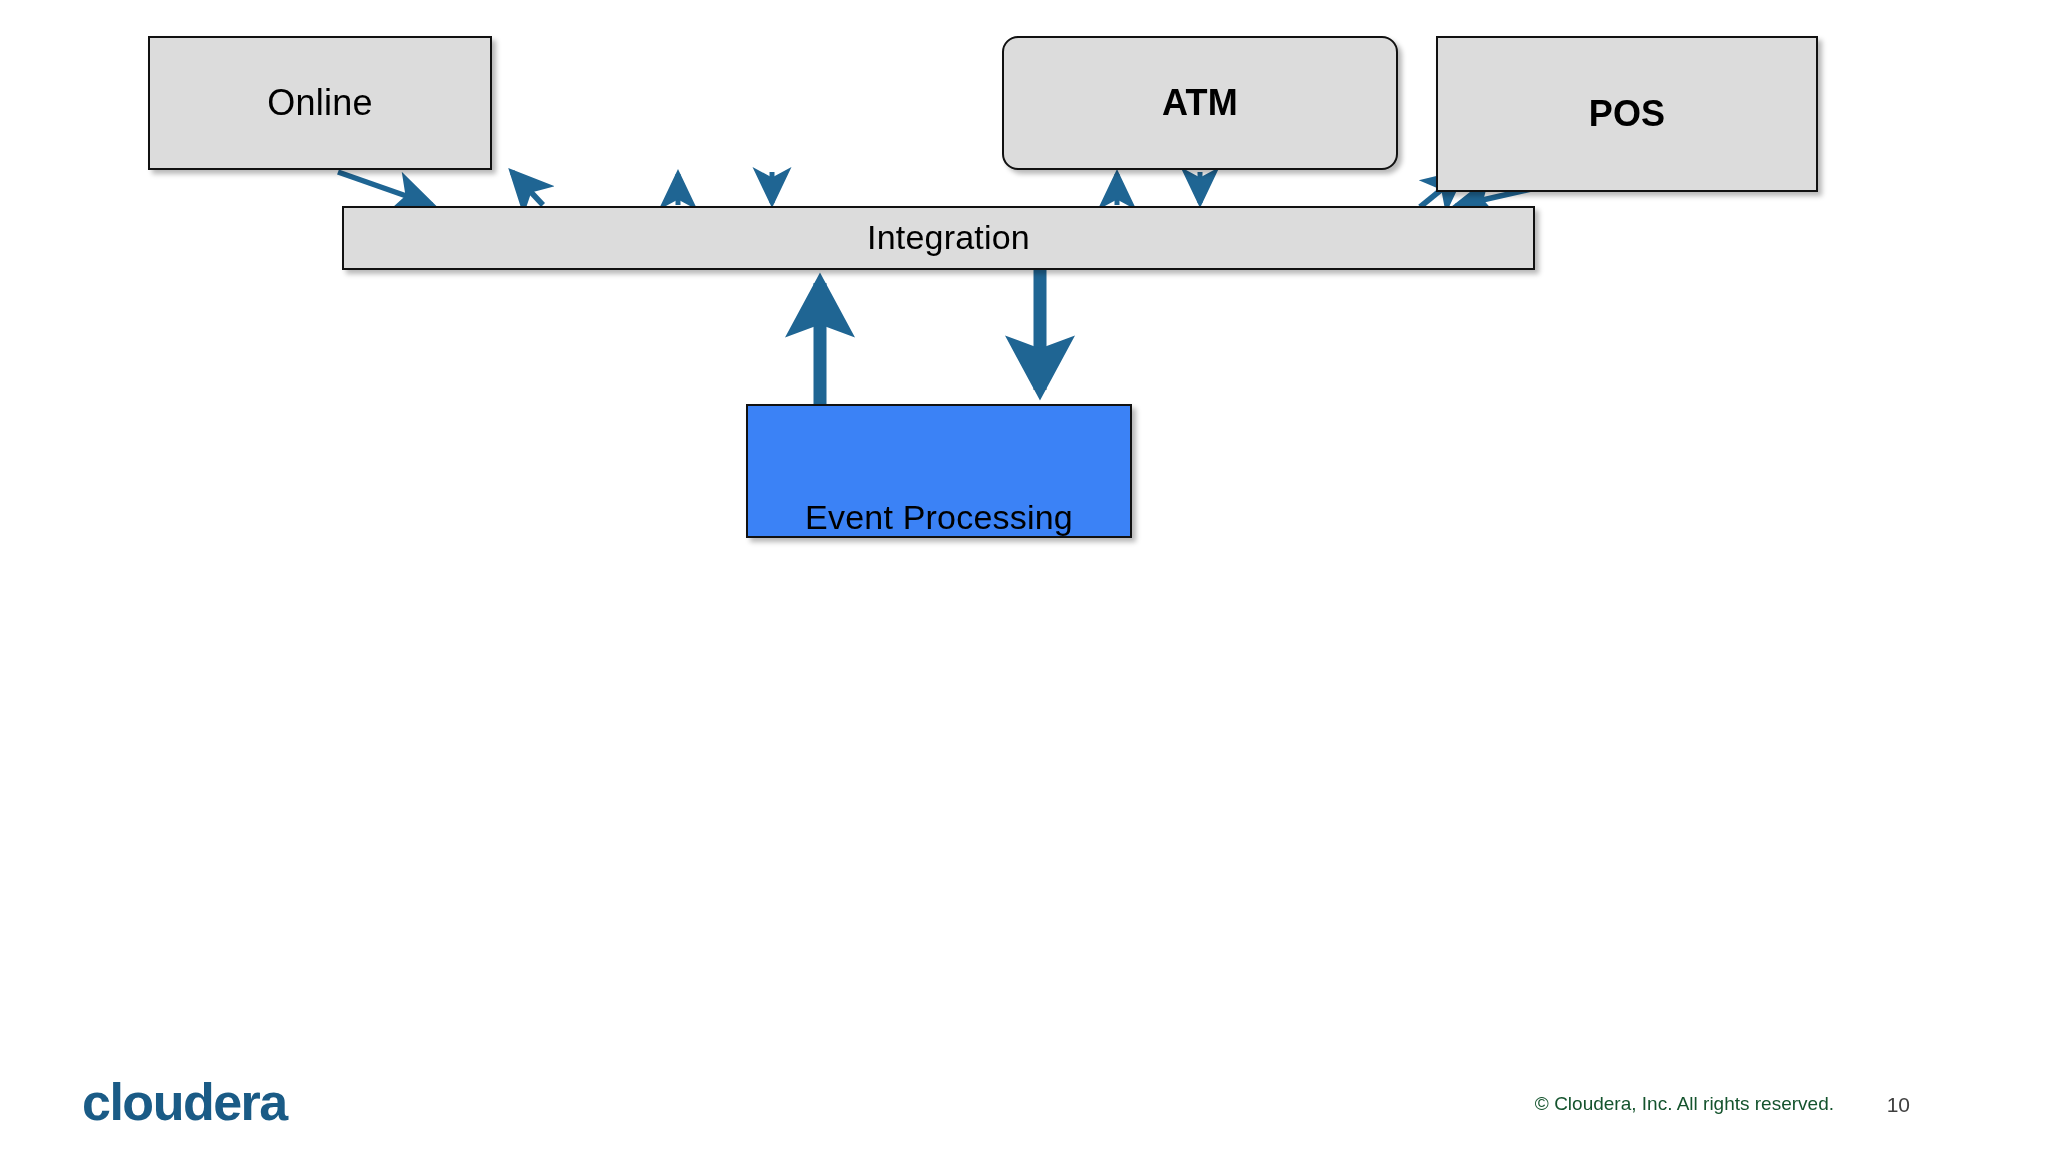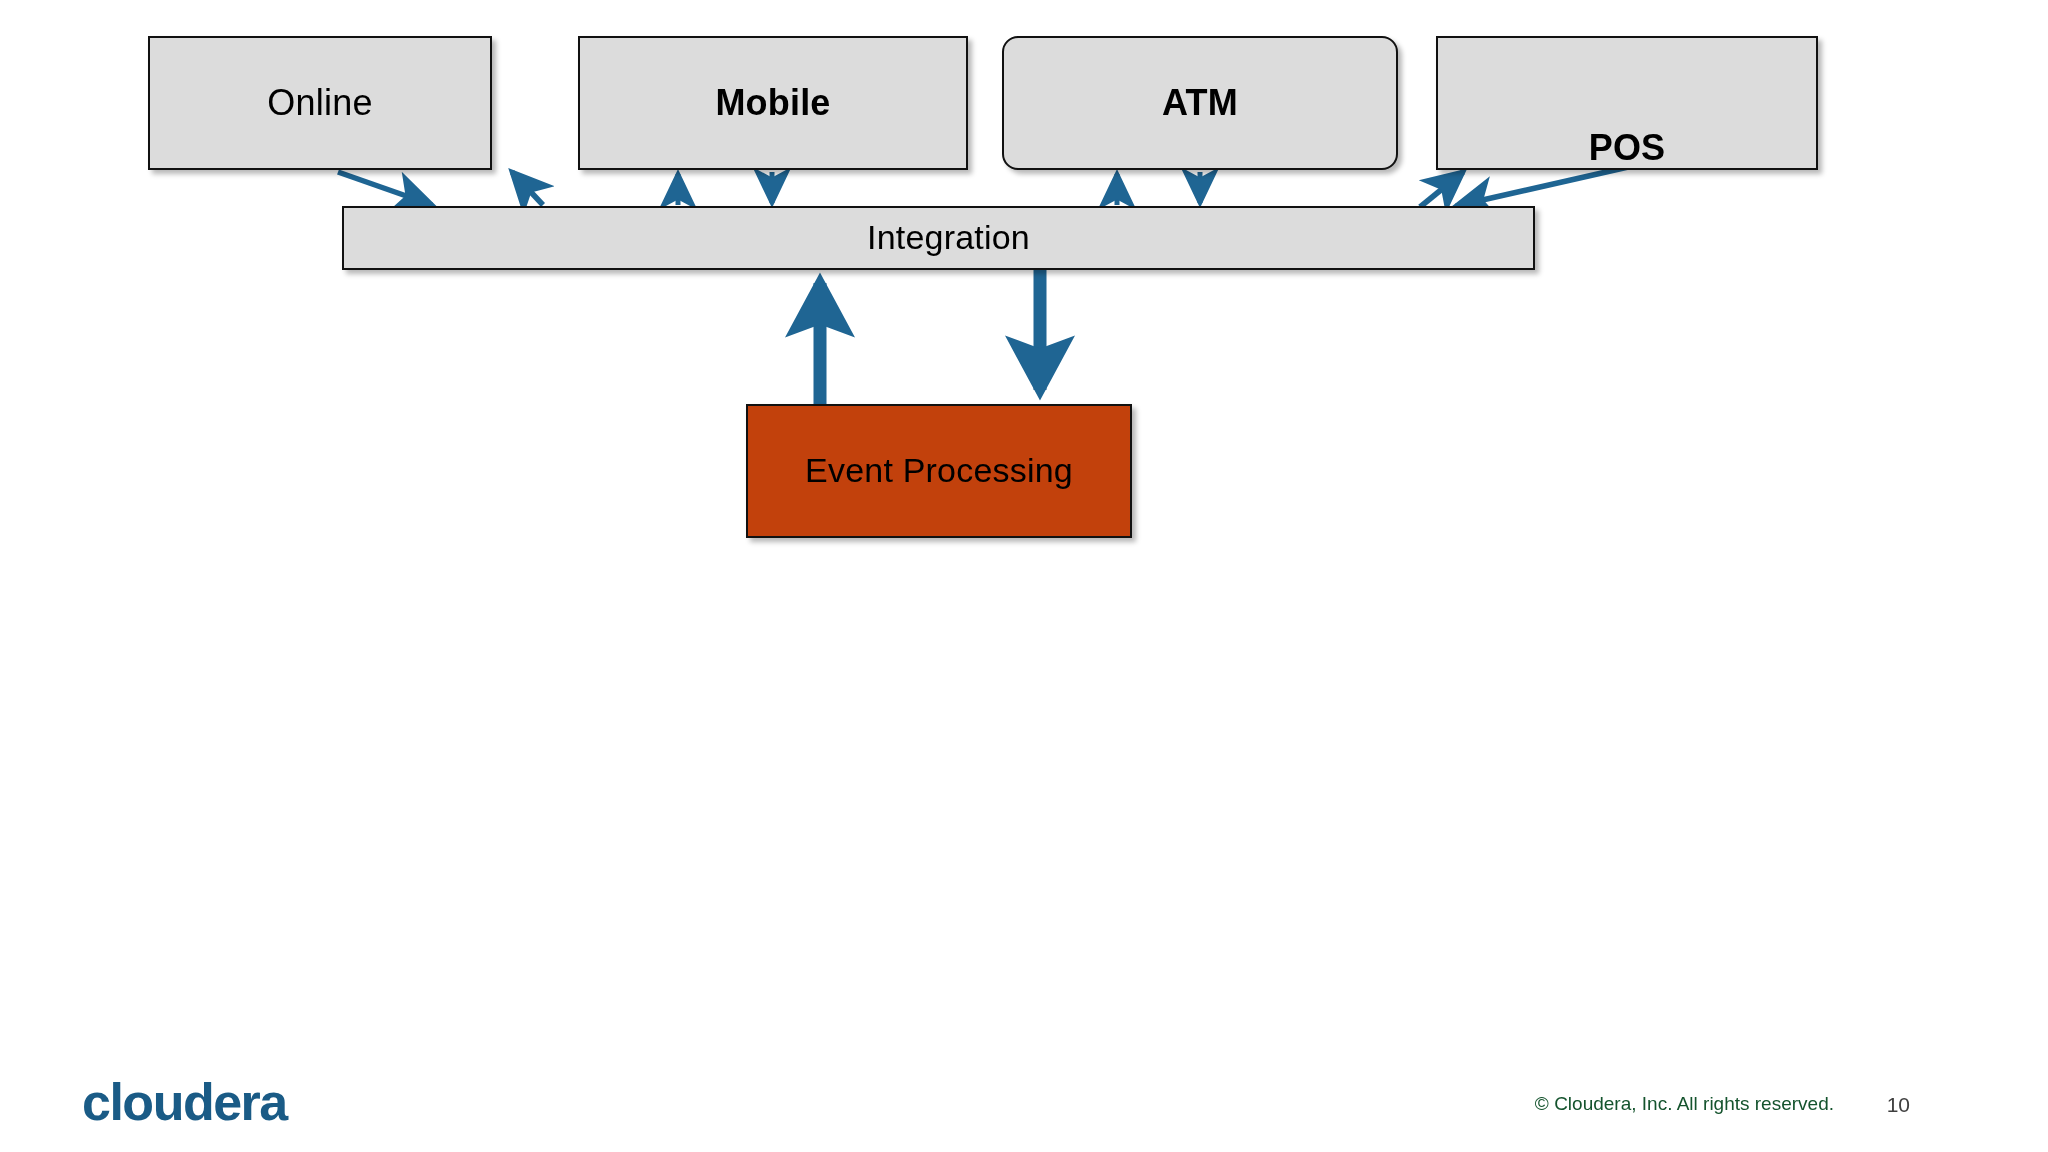--- a/index.html
+++ b/index.html
@@ -27,34 +27,35 @@
     align-items: center;
     justify-content: center;
     text-align: center;
     color: #000000;
     box-shadow: 4px 4px 5px rgba(0,0,0,0.28);
   }
   .node-grey {
     background: #dcdcdc;
   }
   .node-blue {
-    background: #c2410c;
+    background: #3b82f6;
+    align-items: flex-end;
   }
   .node-label {
     font-size: 36px;
     line-height: 1.1;
     letter-spacing: 0.2px;
   }
   .bold .node-label { font-weight: bold; }
 
   
   #box-online   { left: 148px;  top: 36px;  width: 344px; height: 134px; }
   #box-mobile   { left: 578px;  top: 36px;  width: 390px; height: 134px; }
   #box-atm      { left: 1002px; top: 36px;  width: 396px; height: 134px; border-radius: 16px; }
-  #box-pos      { left: 1436px; top: 36px;  width: 382px; height: 134px; align-items: flex-end; }
+  #box-pos      { left: 1436px; top: 36px;  width: 382px; height: 156px; }
 
   
   #box-integration {
     left: 342px; top: 206px; width: 1193px; height: 64px; padding-left: 20px;
   }
   #box-integration .node-label { font-size: 34px; }
 
   
   #box-event {
     left: 746px; top: 404px; width: 386px; height: 134px;
@@ -150,23 +151,20 @@
 
     <g>
       <line x1="1040" y1="270" x2="1040" y2="390" stroke="#1f6593" stroke-width="13" marker-end="url(#ah-thick)"></line>
     </g>
   </svg>
 
   <div id="box-online" class="node node-grey">
     <span class="node-label">Online</span>
   </div>
 
-  <div id="box-mobile" class="node node-grey bold">
-    <span class="node-label">Mobile</span>
-  </div>
 
   <div id="box-atm" class="node node-grey bold">
     <span class="node-label">ATM</span>
   </div>
 
   <div id="box-pos" class="node node-grey bold">
     <span class="node-label">POS</span>
   </div>
 
   <div id="box-integration" class="node node-grey">

